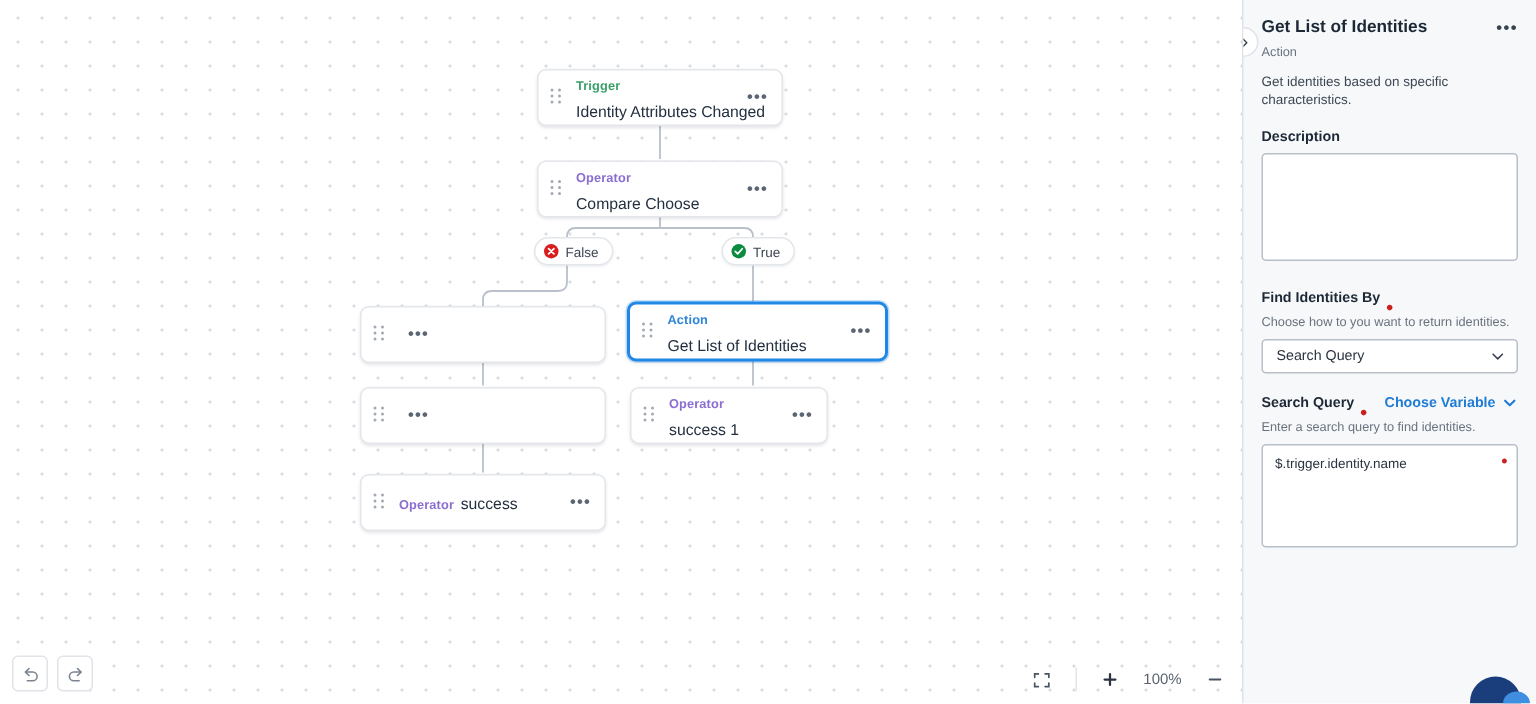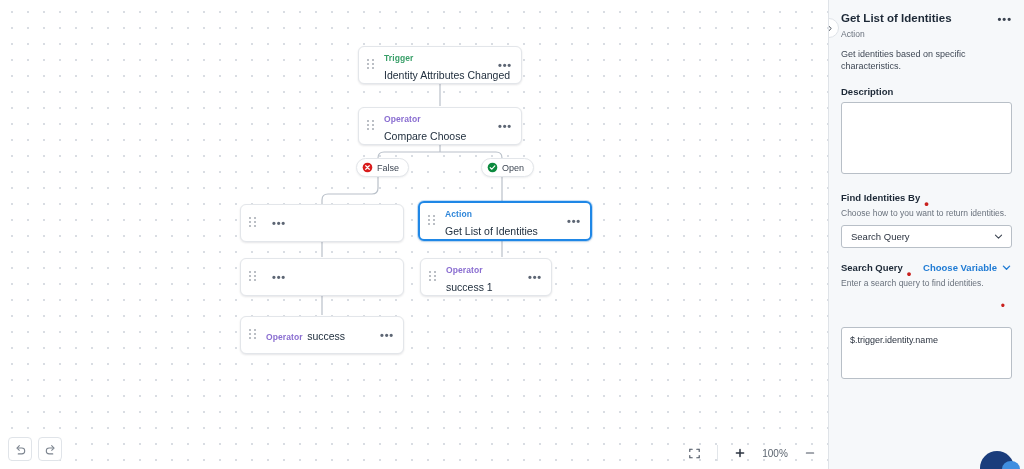--- a/index.html
+++ b/index.html
@@ -112,21 +112,21 @@
   }
   .req { color: #c9211e; font-size: 13px; line-height: 0; margin-left: 4px; position: relative; top: 1px; }
   .field-hint { font-size: 8.5px; color: #6a727d; margin-bottom: 5px; line-height: 1.4; }
 
   .ta {
     width: 100%; background: #ffffff; border: 1px solid #b8bfc7; border-radius: 3px;
     font-family: "Liberation Sans", sans-serif; font-size: 9px; color: #2b3340;
     padding: 7px 8px; resize: none; outline: none;
   }
   .ta.desc { height: 72px; }
-  .ta.query { height: 52px; margin-top: 32px; }
+  .ta.query { height: 69px; }
   .query-wrap { position: relative; }
   .query-wrap .req-dot {
     position: absolute; right: 7px; top: 5px; color: #c9211e; font-size: 12px; line-height: 1;
   }
 
   .select {
     width: 100%; height: 23px; background: #ffffff; border: 1px solid #b8bfc7;
     border-radius: 3px; display: flex; align-items: center; justify-content: space-between;
     padding: 0 7px 0 9px; font-size: 9.5px; color: #2b3340; cursor: pointer;
   }
@@ -218,21 +218,21 @@
         <path d="M5.4 5.4 L10.6 10.6 M10.6 5.4 L5.4 10.6" stroke="#fff" stroke-width="1.7" stroke-linecap="round"></path>
       </svg>
       <span>False</span>
     </div>
 
     <div class="badge" style="left:481px; top:158px;">
       <svg width="11" height="11" viewBox="0 0 16 16">
         <circle cx="8" cy="8" r="7" fill="#0c8a3e"></circle>
         <path d="M4.6 8.2 L7 10.5 L11.4 5.6" stroke="#fff" stroke-width="1.7" fill="none" stroke-linecap="round" stroke-linejoin="round"></path>
       </svg>
-      <span>Open</span>
+      <span>True</span>
     </div>
 
     <div class="node" style="left:240px; top:204px; width:164px;">
       <span class="grip">
           <i></i>
           <i></i>
           <i></i>
           <i></i>
           <i></i>
           <i></i>

